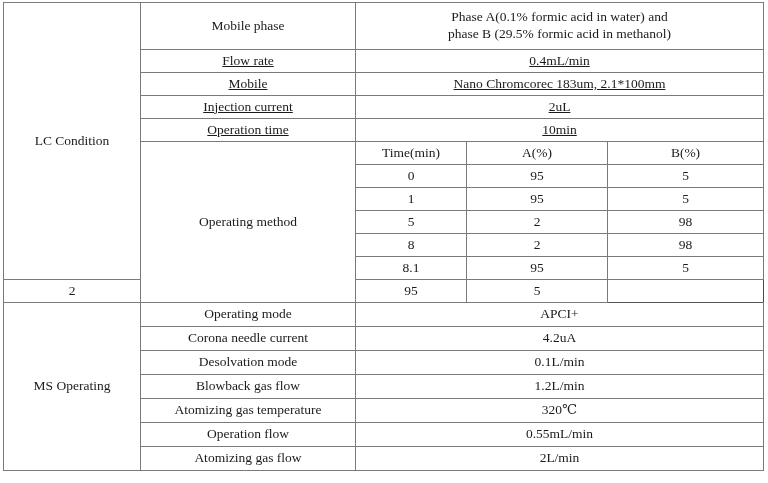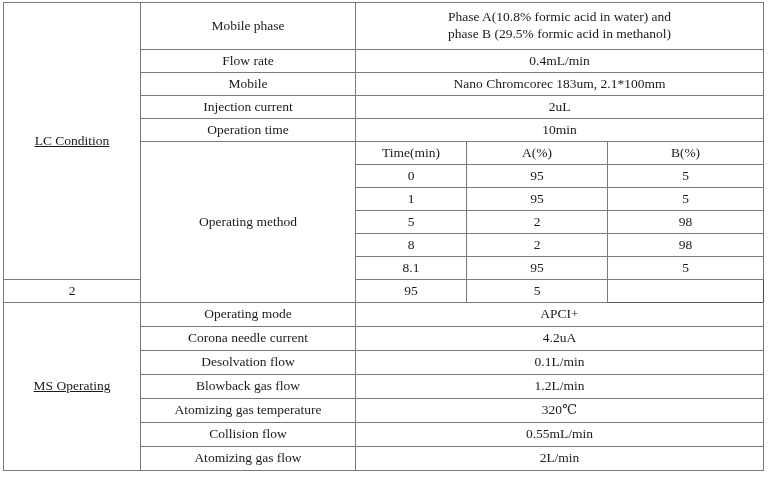--- a/index.html
+++ b/index.html
@@ -45,24 +45,23 @@
 
   
   .c-section { width: 137px; }
   .c-label   { width: 215px; }
   .c-time    { width: 111px; }
   .c-a       { width: 141px; }
   .c-b       { width: 156px; }
 
   .section-cell {
     font-size: 13.5px;
-    text-decoration: underline;
   }
 
-  .row-std { height: 23px; }
+  .row-std { height: 23px; text-decoration: underline; }
   .row-mobile { height: 47px; }
   .row-grad { height: 23px; }
   .row-ms { height: 24px; }
 
   .two-line { line-height: 1.45; }
 
   
   table.cond-table {
     border: 1px solid #4a4a4a;
   }
@@ -82,21 +81,21 @@
       <col class="c-time">
       <col class="c-a">
       <col class="c-b">
     </colgroup>
     <tbody>
 
       <tr class="row-mobile">
         <td class="section-cell" rowspan="11">LC Condition</td>
         <td>Mobile phase</td>
         <td colspan="3" class="two-line">
-          <div>Phase A(10.8% formic acid in water) and</div>
+          <div>Phase A(0.1% formic acid in water) and</div>
           <div>phase B (29.5% formic acid in methanol)</div>
         </td>
       </tr>
 
       <tr class="row-std">
         <td>Flow rate</td>
         <td colspan="3">0.4mL/min</td>
       </tr>
 
       <tr class="row-std">
@@ -155,33 +154,33 @@
       <tr class="row-ms">
         <td class="section-cell sect-divider" rowspan="7">MS Operating</td>
         <td class="sect-divider">Operating mode</td>
         <td class="sect-divider" colspan="3">APCI+</td>
       </tr>
       <tr class="row-ms">
         <td>Corona needle current</td>
         <td colspan="3">4.2uA</td>
       </tr>
       <tr class="row-ms">
-        <td>Desolvation flow</td>
+        <td>Desolvation mode</td>
         <td colspan="3">0.1L/min</td>
       </tr>
       <tr class="row-ms">
         <td>Blowback gas flow</td>
         <td colspan="3">1.2L/min</td>
       </tr>
       <tr class="row-ms">
         <td>Atomizing gas temperature</td>
         <td colspan="3">320℃</td>
       </tr>
       <tr class="row-ms">
-        <td>Collision flow</td>
+        <td>Operation flow</td>
         <td colspan="3">0.55mL/min</td>
       </tr>
       <tr class="row-ms">
         <td>Atomizing gas flow</td>
         <td colspan="3">2L/min</td>
       </tr>
 
     </tbody>
   </table>
 

